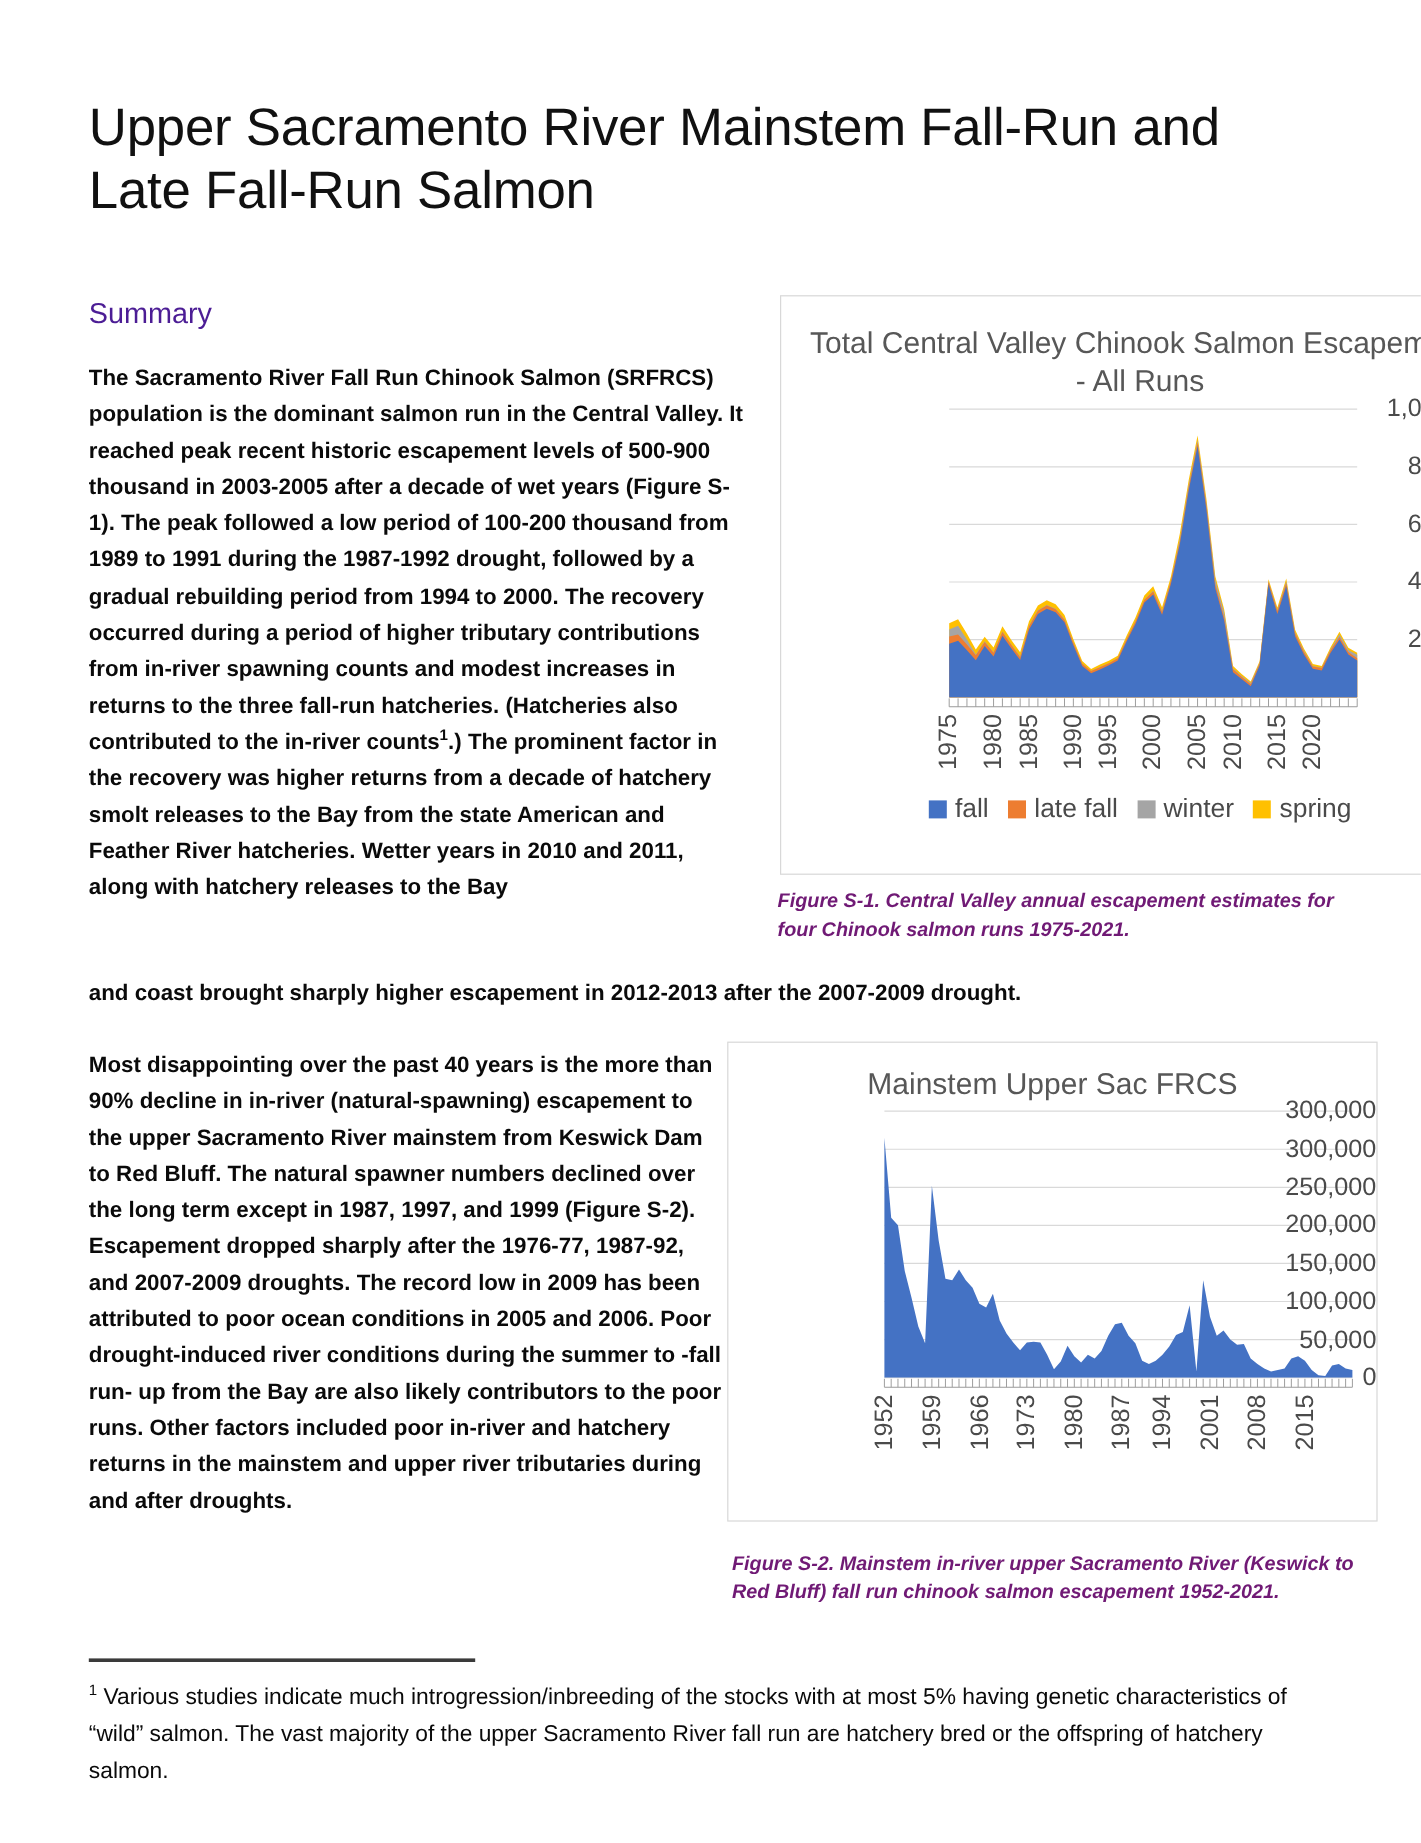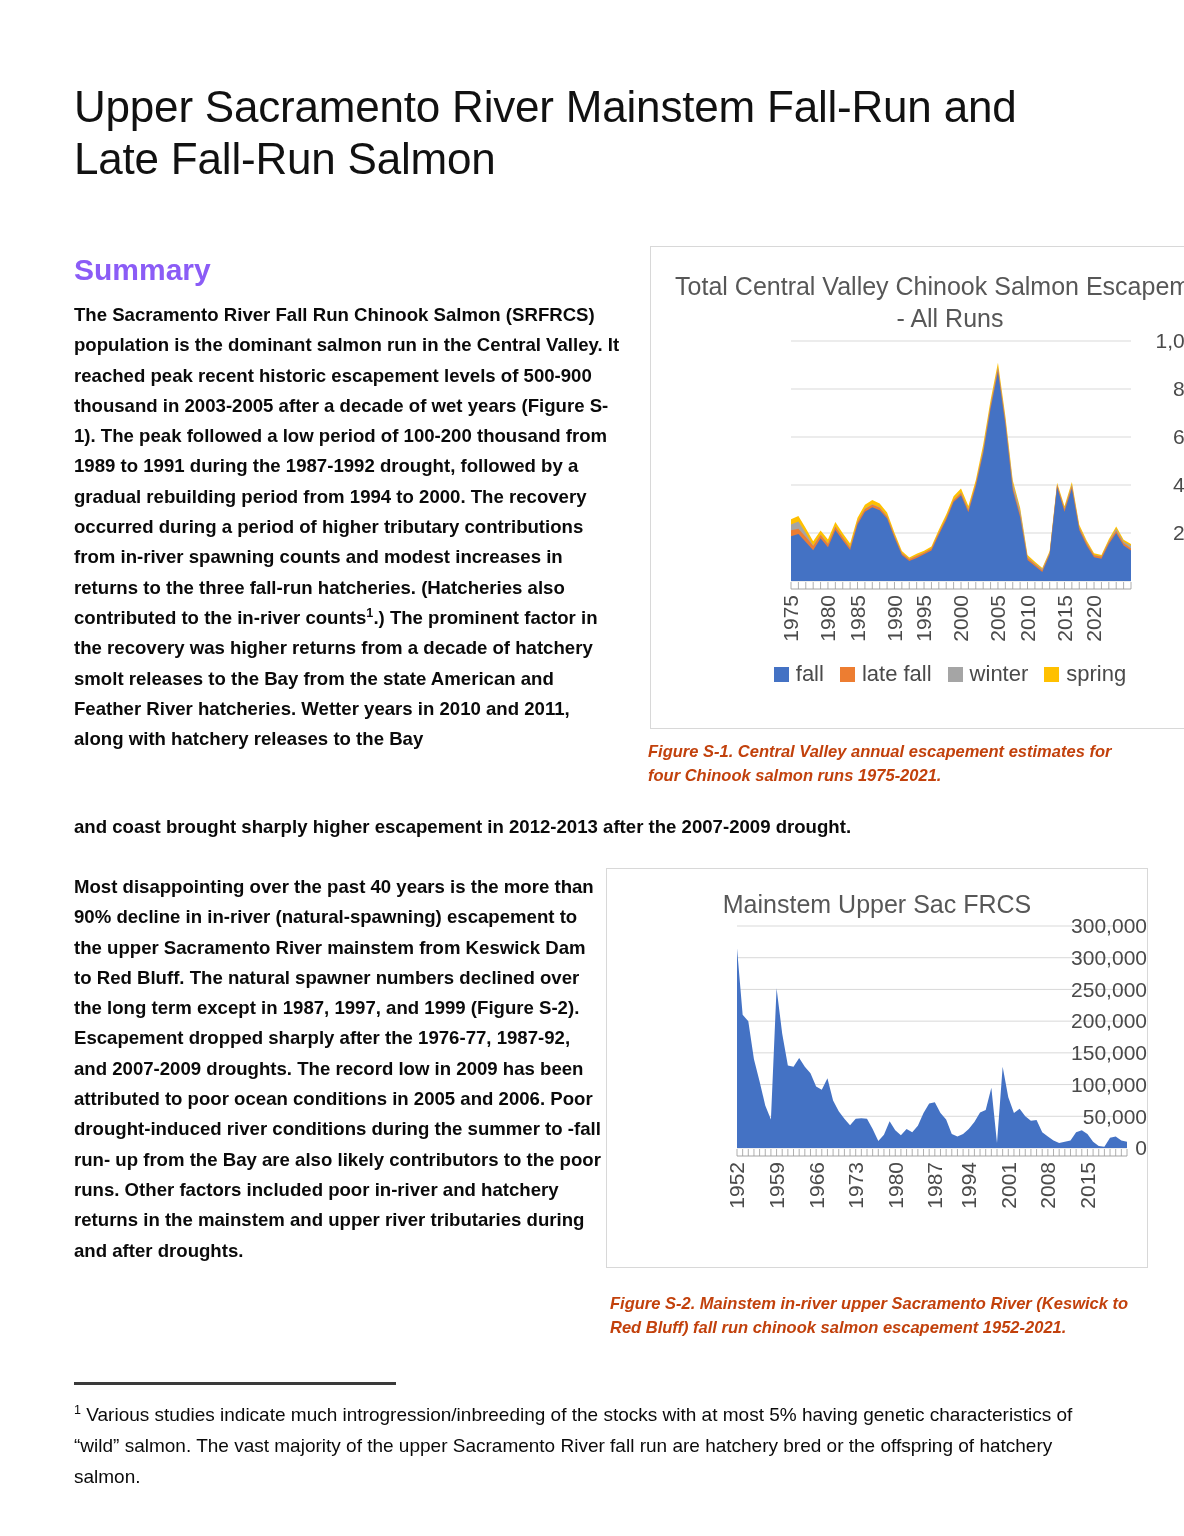--- a/index.html
+++ b/index.html
@@ -35,23 +35,23 @@
     font-weight: 400;
     color: #111111;
     letter-spacing: -0.2px;
   }
 
   
   .summary-heading {
     position: absolute;
     left: 74px;
     top: 228px;
-    font-size: 30px;
-    font-weight: 700;
-    color: #8b5cf6;
+    font-size: 24px;
+    font-weight: 400;
+    color: #4c1d95;
   }
 
   
   .body-col-1 {
     position: absolute;
     left: 74px;
     top: 300px;
     width: 550px;
     font-size: 18.6px;
     line-height: 1.63;
@@ -164,21 +164,21 @@
     height: 15px;
     display: inline-block;
   }
 
   
   .figure-caption {
     position: absolute;
     font-style: italic;
     font-size: 16.5px;
     line-height: 1.45;
-    color: #c2410c;
+    color: #701a75;
     font-weight: 600;
   }
   #fig1-caption {
     left: 648px;
     top: 740px;
     width: 500px;
   }
   #fig2-caption {
     left: 610px;
     top: 1292px;

